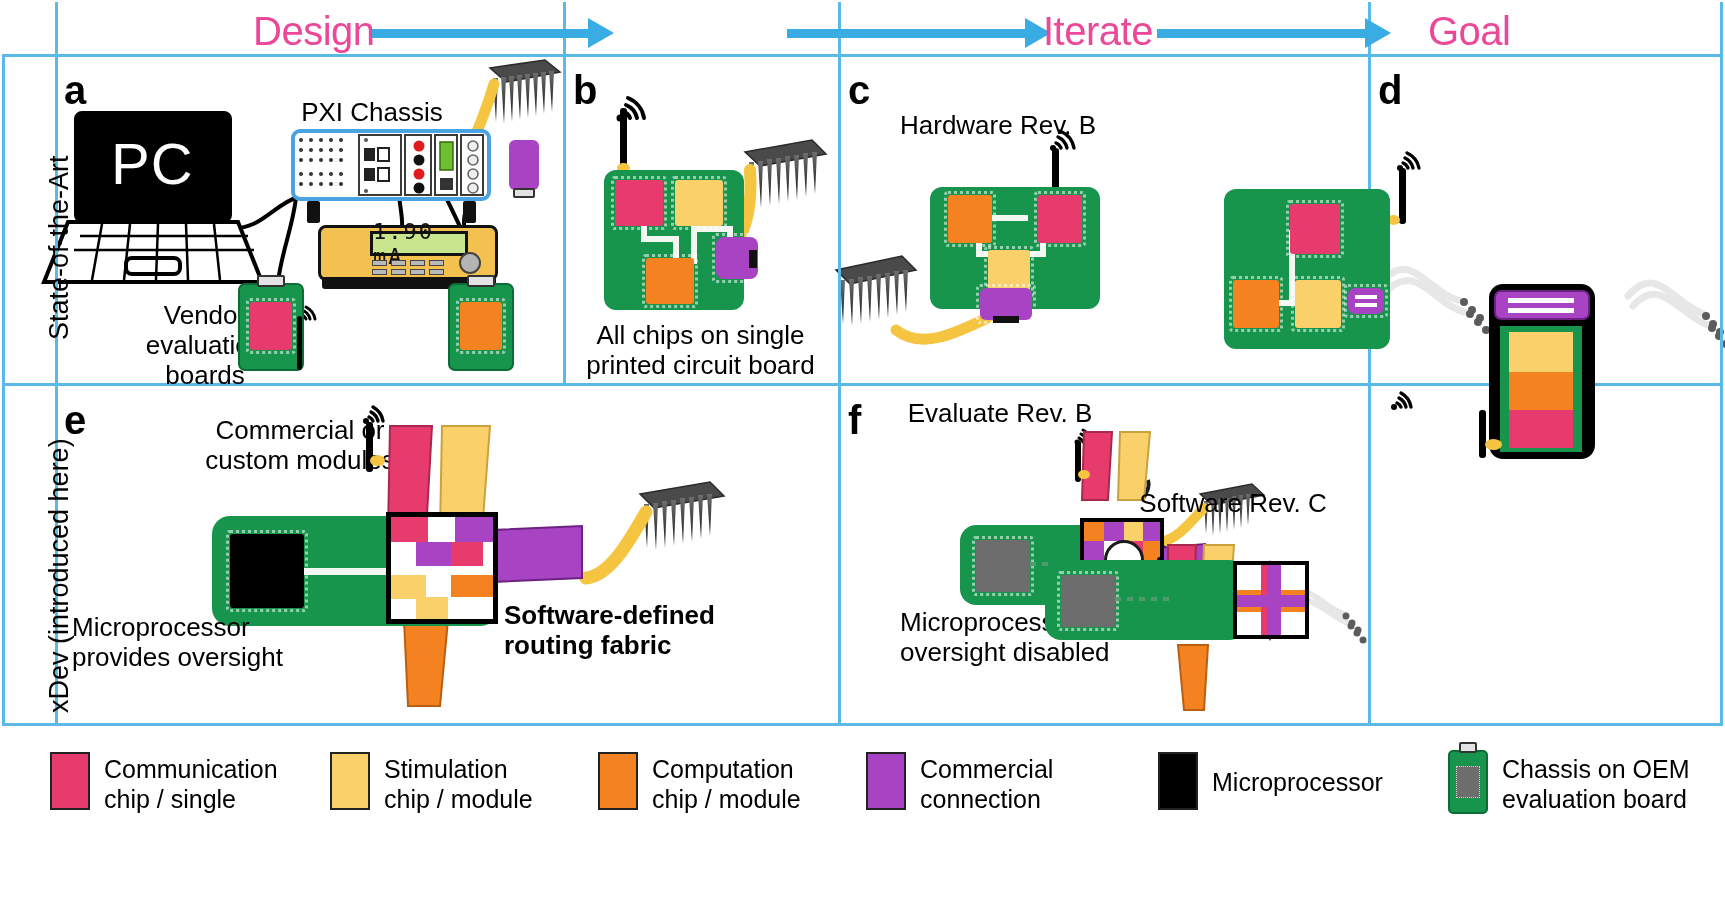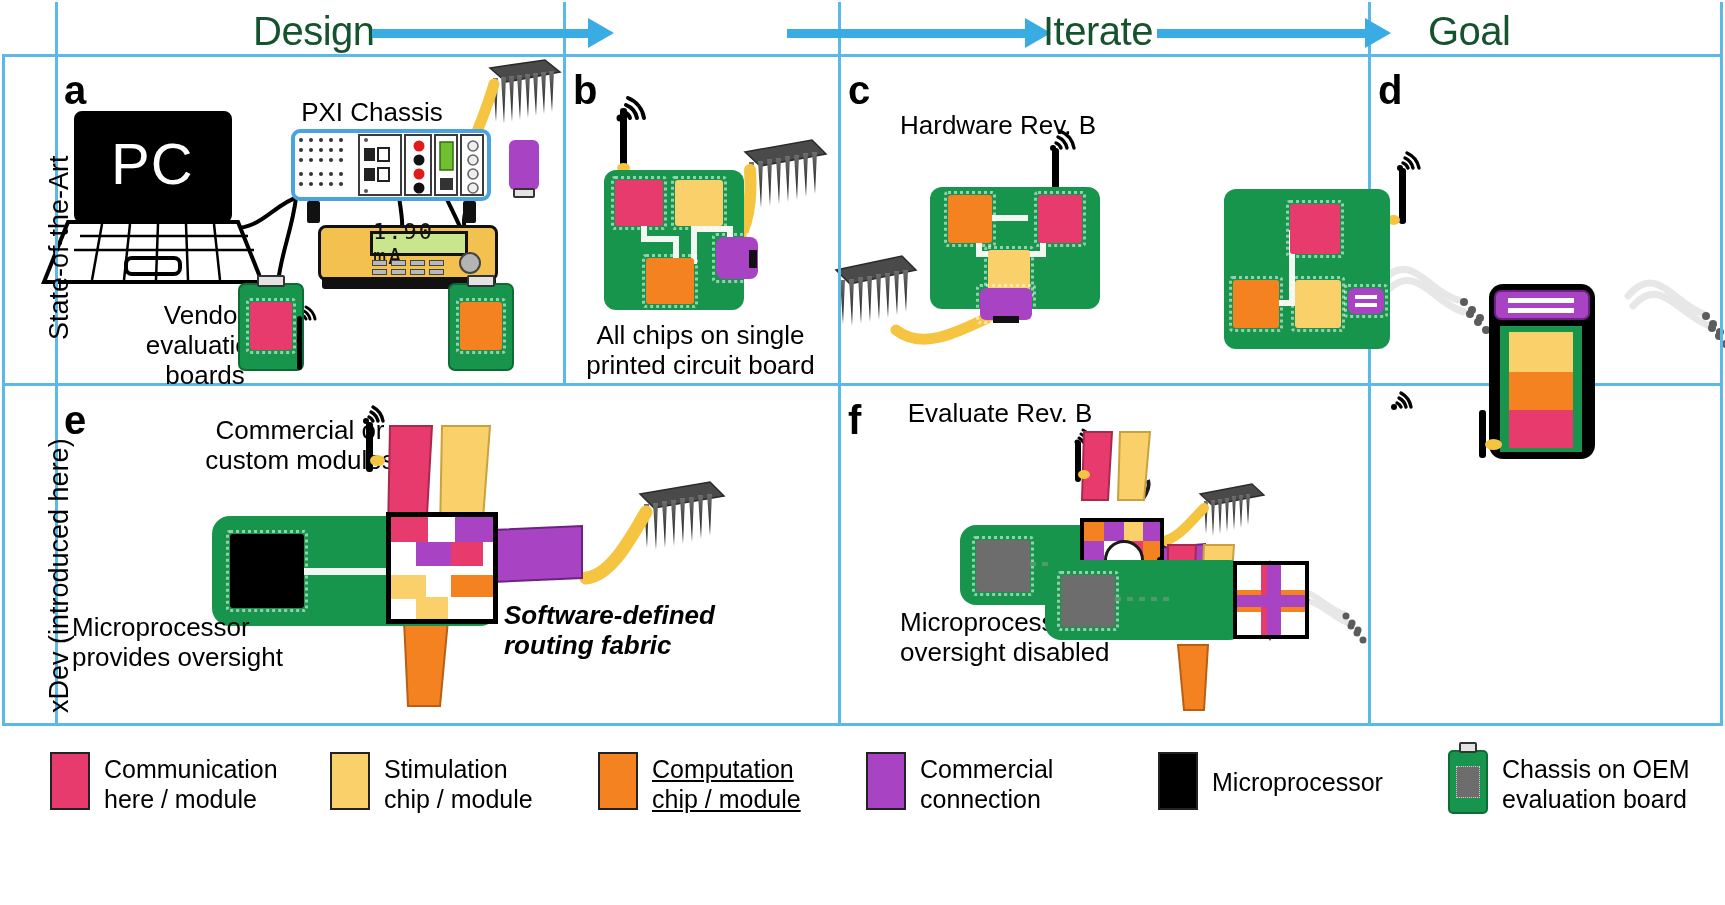--- a/index.html
+++ b/index.html
@@ -18,21 +18,21 @@
 
   
   .rule { position: absolute; background: #5bb9e8; }
   .rule.h { height: 3px; }
   .rule.v { width: 3px; }
 
   
   .hdr-label {
     position: absolute;
     font-size: 40px;
-    color: #14532d;
+    color: #ec4899;
     white-space: nowrap;
     letter-spacing: -0.5px;
   }
   .arrow-line {
     position: absolute;
     height: 9px;
     background: #39ace4;
   }
   .arrow-head {
     position: absolute;
@@ -63,21 +63,21 @@
   
   .cap {
     position: absolute;
     font-size: 26px;
     line-height: 1.16;
     color: #000;
     text-align: center;
     white-space: pre-line;
   }
   .cap.left { text-align: left; }
-  .cap.bold { font-weight: bold; text-align: left; font-style: italic; }
+  .cap.bold { font-weight: bold; text-align: left; }
 
   
   .pcb {
     position: absolute;
     background: #17954d;
     border-radius: 12px;
   }
   .chip {
     position: absolute;
     border-radius: 3px;
@@ -721,20 +721,21 @@
     <div class="fab-cell" style="position:absolute;left:0;top:58px;width:20px;height:18px;background:#f9d06a;"></div>
     <div class="fab-cell" style="position:absolute;left:20px;top:58px;width:20px;height:18px;background:#a843c4;"></div>
     <div class="fab-cell" style="position:absolute;left:40px;top:58px;width:19px;height:18px;background:#f58220;"></div>
     <div class="fab-cell" style="position:absolute;left:59px;top:58px;width:17px;height:18px;background:#f9d06a;"></div>
     <div class="fab-cell" style="position:absolute;left:20px;top:18px;width:40px;height:40px;background:#fff;border-radius:50%;border:3px solid #1a1a1a;"></div>
   </div>
 
   <div class="cap left" style="left:900px; top:607px; width:250px;">Microprocessor
 oversight disabled</div>
 
+  <div class="cap" style="left:1128px; top:488px; width:210px;">Software Rev. C</div>
 
   <svg class="svg-layer">
     <polygon points="1168,545 1196,545 1194,600 1168,600" fill="#e73b6e" stroke="#a8284e" stroke-width="2"></polygon>
     <polygon points="1204,545 1234,545 1230,600 1202,600" fill="#f9d06a" stroke="#c9a23e" stroke-width="2"></polygon>
     <polygon points="1178,645 1208,645 1204,710 1184,710" fill="#f58220" stroke="#b95f13" stroke-width="2"></polygon>
     <polygon points="1242,585 1288,582 1288,612 1242,616" fill="#a843c4" stroke="#6d2282" stroke-width="2"></polygon>
   </svg>
 
   <div class="ant-mast" style="left:1157px; top:557px; width:6px; height:42px;"></div>
   <div class="ant-dot" style="left:1159px; top:588px; width:12px; height:9px;"></div>
@@ -746,28 +747,28 @@
   <div class="fabric" style="left:1233px; top:561px; width:76px; height:78px; border-width:4px;">
     <div class="fab-cell" style="position:absolute;left:0;top:25px;width:68px;height:22px;background:#f58220;"></div>
     <div class="fab-cell" style="position:absolute;left:24px;top:0;width:20px;height:70px;background:#e73b6e;"></div>
     <div class="fab-cell" style="position:absolute;left:30px;top:0;width:14px;height:70px;background:#a843c4;"></div>
     <div class="fab-cell" style="position:absolute;left:0;top:30px;width:68px;height:12px;background:#a843c4;"></div>
   </div>
 
   <div>
     <div class="lg-swatch" style="left:50px;  top:752px; width:40px; height:58px; background:#e73b6e;"></div>
     <div class="lg-text" style="left:104px; top:755px; width:210px;">Communication
-here / module</div>
+chip / single</div>
 
     <div class="lg-swatch" style="left:330px; top:752px; width:40px; height:58px; background:#f9d06a;"></div>
     <div class="lg-text" style="left:384px; top:755px; width:210px;">Stimulation
 chip / module</div>
 
     <div class="lg-swatch" style="left:598px; top:752px; width:40px; height:58px; background:#f58220;"></div>
-    <div class="lg-text" style="left:652px; top:755px; width:210px;text-decoration:underline;">Computation
+    <div class="lg-text" style="left:652px; top:755px; width:210px;">Computation
 chip / module</div>
 
     <div class="lg-swatch" style="left:866px; top:752px; width:40px; height:58px; background:#a843c4;"></div>
     <div class="lg-text" style="left:920px; top:755px; width:190px;">Commercial
 connection</div>
 
     <div class="lg-swatch" style="left:1158px; top:752px; width:40px; height:58px; background:#000000;"></div>
     <div class="lg-text" style="left:1212px; top:768px; width:210px;">Microprocessor</div>
 
     <div style="position:absolute; left:1448px; top:742px; width:40px; height:72px;">

